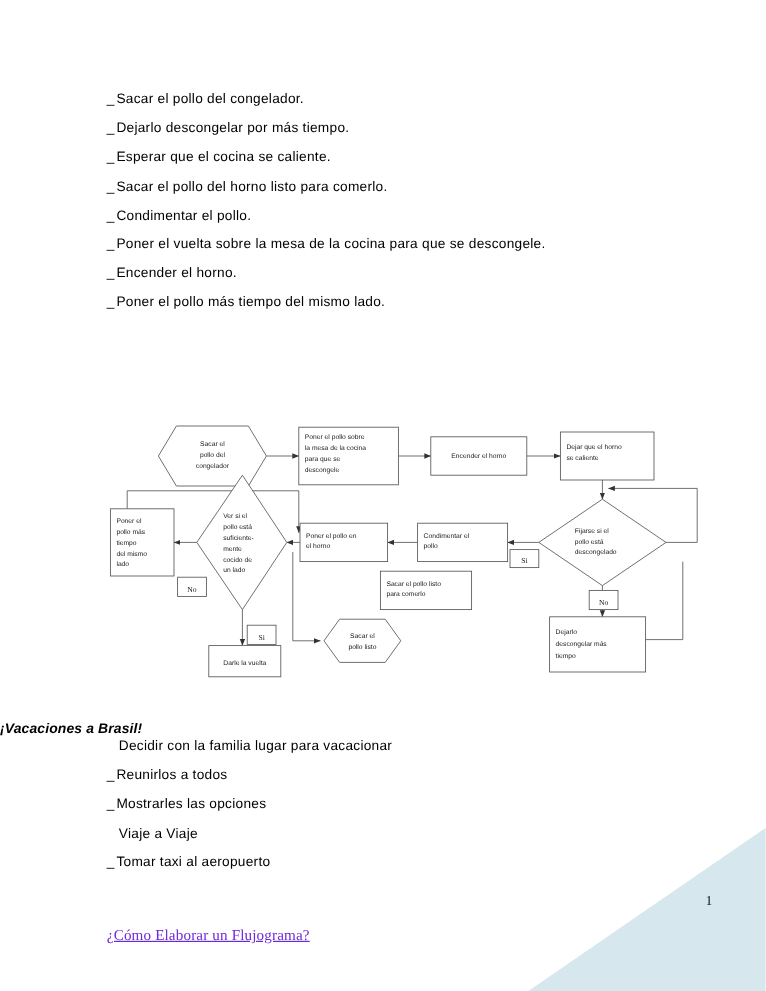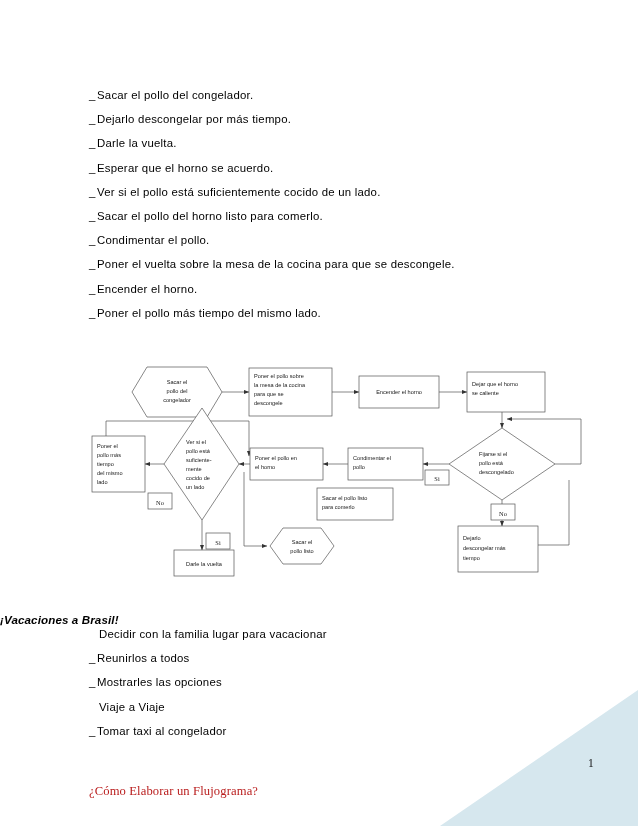--- a/index.html
+++ b/index.html
@@ -32,21 +32,21 @@
     width: 0;
     height: 0;
     border-style: solid;
     border-width: 0 0 136px 198px;
     border-color: transparent transparent #d6e7ee transparent;
     z-index: 0;
   }
 
   .content {
     position: absolute;
-    left: 0; top: 12px;
+    left: 0; top: 0;
     width: 638px;
     height: 706px;
     z-index: 2;
   }
 
   .steps-list {
     position: absolute;
     left: 89px;
     top: 77px;
     width: 470px;
@@ -131,40 +131,39 @@
     color: #111111;
     z-index: 3;
   }
 
   .footer-title {
     position: absolute;
     left: 89px;
     top: 772px;
     font-family: "Liberation Serif", serif;
     font-size: 12.6px;
-    color: #b91c1c;
+    color: #6d28d9;
     letter-spacing: 0.01em;
     z-index: 3;
+    text-decoration: underline;
   }
 </style>
 </head>
 <body>
 
 <div class="page">
 
   <div class="corner-triangle"></div>
 
   <div class="content">
 
     <div class="steps-list">
       <div class="step-line"><span class="dash">_</span><span>Sacar el pollo del congelador.</span></div>
       <div class="step-line"><span class="dash">_</span><span>Dejarlo descongelar por más tiempo.</span></div>
-      <div class="step-line"><span class="dash">_</span><span>Darle la vuelta.</span></div>
-      <div class="step-line"><span class="dash">_</span><span>Esperar que el horno se acuerdo.</span></div>
-      <div class="step-line"><span class="dash">_</span><span>Ver si el pollo está suficientemente cocido de un lado.</span></div>
+      <div class="step-line"><span class="dash">_</span><span>Esperar que el cocina se caliente.</span></div>
       <div class="step-line"><span class="dash">_</span><span>Sacar el pollo del horno listo para comerlo.</span></div>
       <div class="step-line"><span class="dash">_</span><span>Condimentar el pollo.</span></div>
       <div class="step-line"><span class="dash">_</span><span>Poner el vuelta sobre la mesa de la cocina para que se descongele.</span></div>
       <div class="step-line"><span class="dash">_</span><span>Encender el horno.</span></div>
       <div class="step-line"><span class="dash">_</span><span>Poner el pollo más tiempo del mismo lado.</span></div>
     </div>
 
     <div class="flowchart">
       <svg width="510" height="245" viewBox="0 0 510 245" xmlns="http://www.w3.org/2000/svg">
         <defs>
@@ -313,20 +312,20 @@
       </svg>
     </div>
 
     <div class="brasil-title">¡Vacaciones a Brasil!</div>
 
     <div class="brasil-list">
       <div class="brasil-line indented"><span>Decidir con la familia lugar para vacacionar</span></div>
       <div class="brasil-line"><span class="dash">_</span><span>Reunirlos a todos</span></div>
       <div class="brasil-line"><span class="dash">_</span><span>Mostrarles las opciones</span></div>
       <div class="brasil-line indented"><span>Viaje a Viaje</span></div>
-      <div class="brasil-line"><span class="dash">_</span><span>Tomar taxi al congelador</span></div>
+      <div class="brasil-line"><span class="dash">_</span><span>Tomar taxi al aeropuerto</span></div>
     </div>
 
     <div class="page-number">1</div>
     <div class="footer-title">¿Cómo Elaborar un Flujograma?</div>
 
   </div>
 </div>
 
 </body></html>

